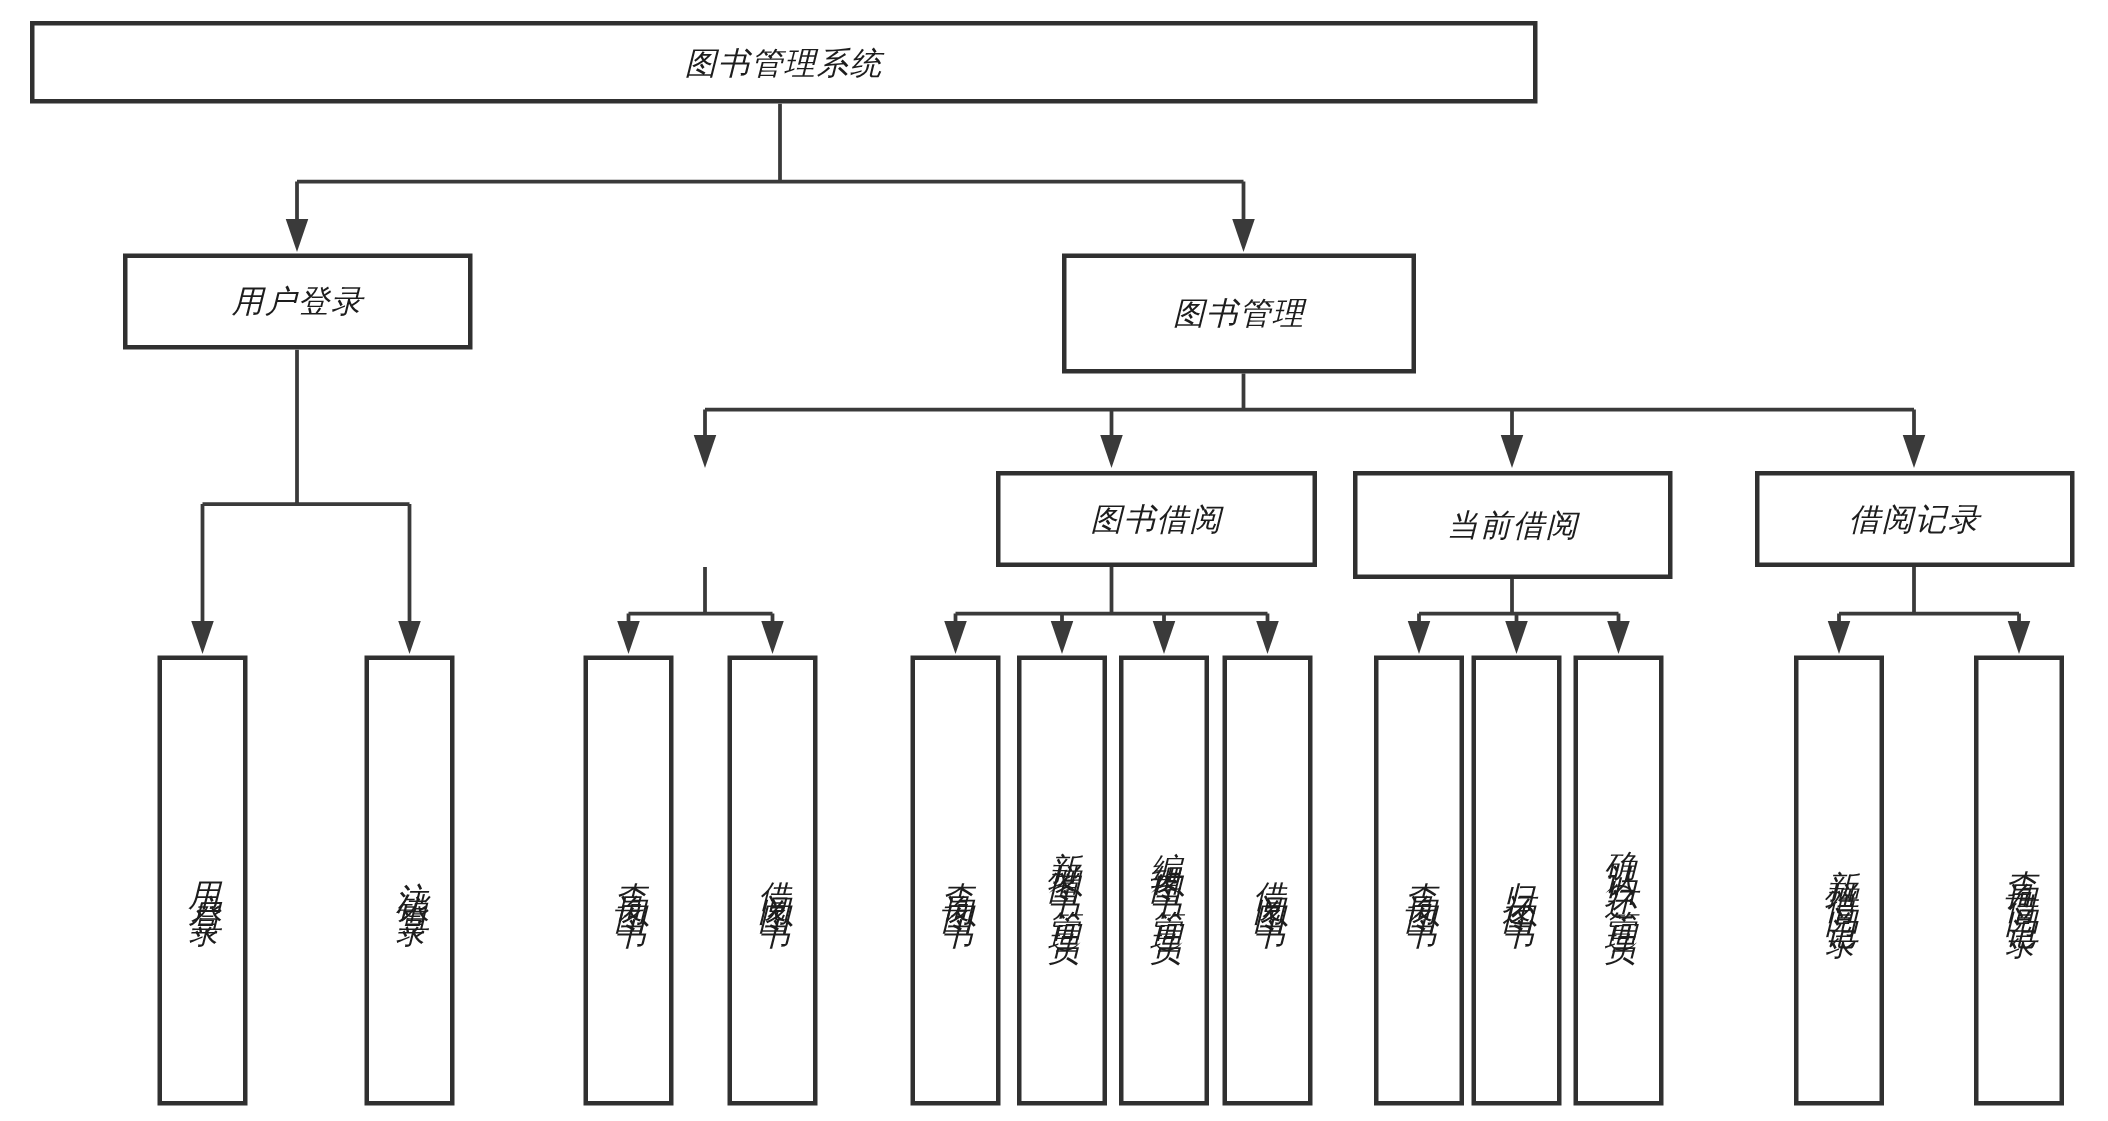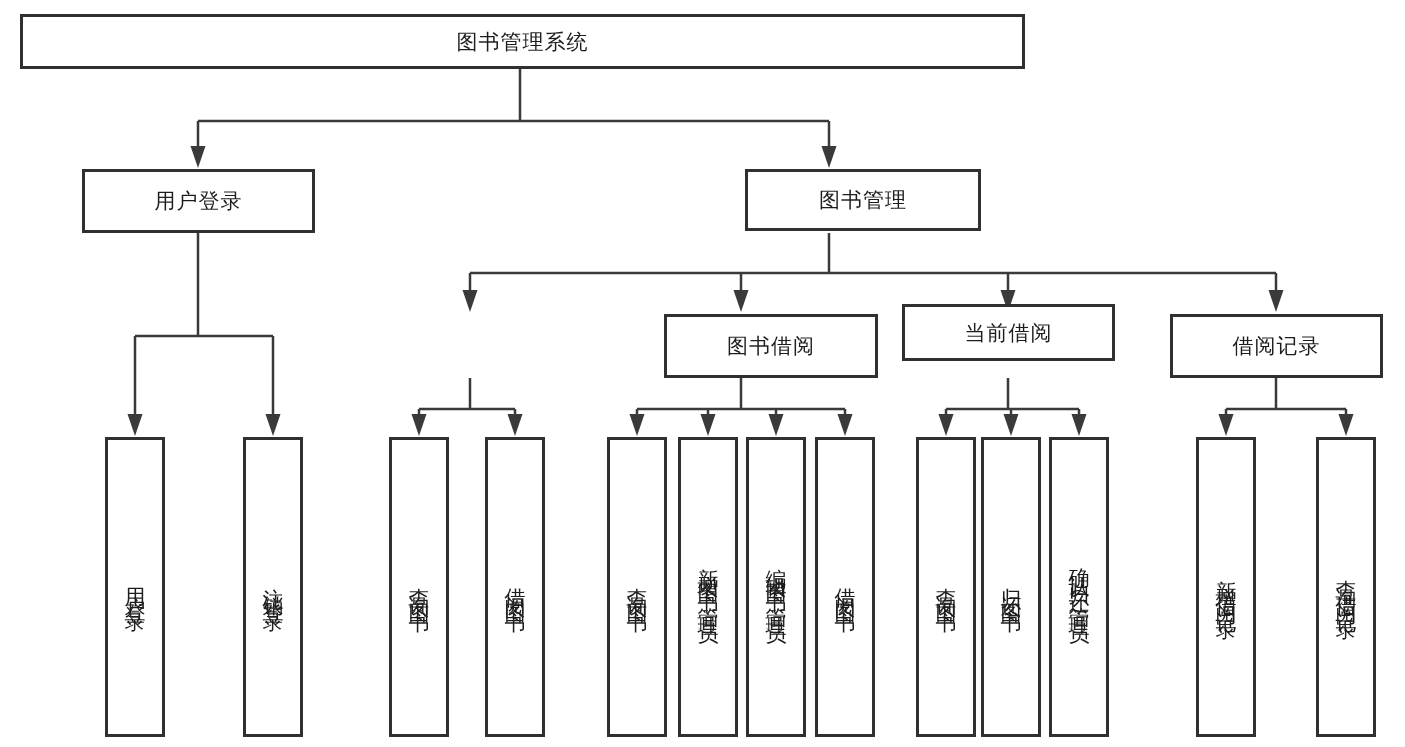--- a/index.html
+++ b/index.html
@@ -7,21 +7,21 @@
     --border:#303030;
     --fill:#ffffff;
     --text:#1d1d1d;
     --watermark:#979797;
   }
   html,body{margin:0;padding:0;background:#ffffff;}
   body{
     width:1405px;height:747px;position:relative;overflow:hidden;
     font-family:"Liberation Sans","DejaVu Sans",sans-serif;
   }
-  .canvas{position:absolute;inset:0;width:1405px;height:747px;}
+  .canvas{position:absolute;inset:0;width:1405px;height:747px;font-style:italic;}
   svg.connectors{position:absolute;left:0;top:0;pointer-events:none;}
   svg.connectors path{fill:none;stroke:var(--line);stroke-width:2.5;}
   svg.connectors polygon{fill:var(--line);stroke:none;}
   .node{
     position:absolute;background:var(--fill);
     border:3px solid var(--border);box-sizing:border-box;
     display:flex;align-items:center;justify-content:center;
     color:var(--text);
   }
   .node .label{
@@ -74,28 +74,28 @@
     </g>
   </svg>
 
   <div class="node" style="left:20px;top:14px;width:1005px;height:55px">
     <span class="label">图书管理系统</span>
   </div>
 
   <div class="node" style="left:82px;top:169px;width:233px;height:64px">
     <span class="label">用户登录</span>
   </div>
-  <div class="node" style="left:745px;top:169px;width:236px;height:62px">
+  <div class="node" style="left:708px;top:169px;width:236px;height:80px">
     <span class="label">图书管理</span>
   </div>
 
   <div class="node" style="left:664px;top:314px;width:214px;height:64px">
     <span class="label">图书借阅</span>
   </div>
-  <div class="node" style="left:902px;top:304px;width:213px;height:57px">
+  <div class="node" style="left:902px;top:314px;width:213px;height:72px">
     <span class="label">当前借阅</span>
   </div>
   <div class="node" style="left:1170px;top:314px;width:213px;height:64px">
     <span class="label">借阅记录</span>
   </div>
 
   <div class="node v" style="left:105px;top:437px;width:60px;height:300px">
     <span class="label">用户登录</span>
   </div>
   <div class="node v" style="left:243px;top:437px;width:60px;height:300px">

